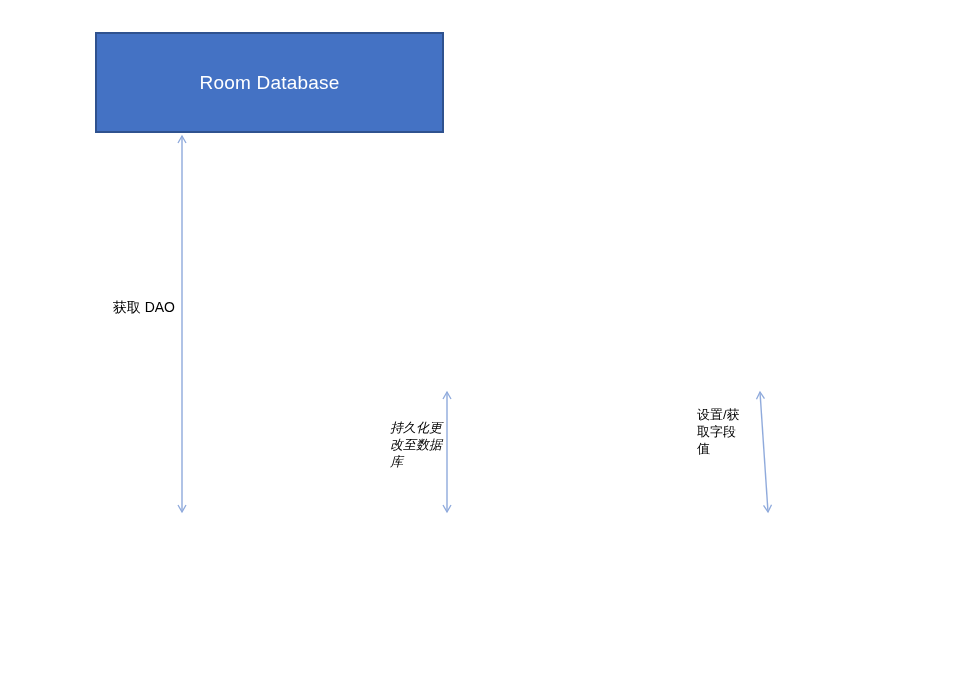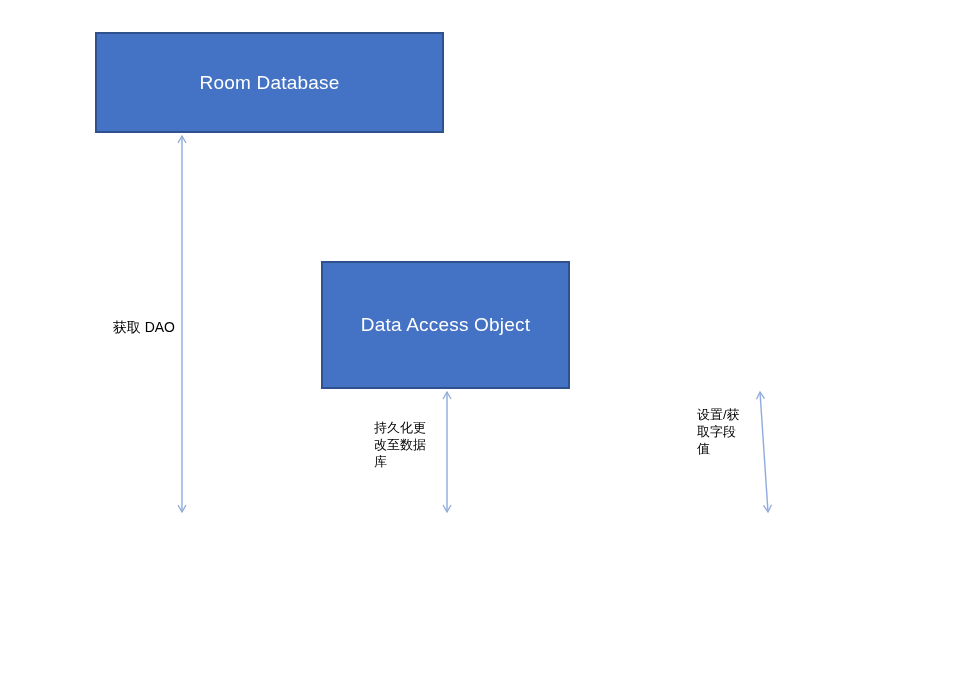--- a/index.html
+++ b/index.html
@@ -41,23 +41,22 @@
     word-break: break-all;
   }
   #label-get-dao {
     left: 93px;
     top: 299px;
     width: 82px;
     font-size: 14px;
     text-align: right;
     word-break: keep-all;
     white-space: nowrap;
-    margin-top: 20px;
   }
-  #label-persist { left: 374px; top: 419px; width: 56px; }
+  #label-persist { left: 390px; top: 419px; width: 56px; font-style: italic; }
   #label-setget  { left: 697px; top: 406px; width: 50px; }
 
   #arrow-layer {
     position: absolute;
     left: 0; top: 0;
     width: 967px;
     height: 678px;
     pointer-events: none;
   }
   #watermark {
@@ -85,23 +84,20 @@
     </defs>
     <line x1="182" y1="136" x2="182" y2="512" stroke-width="1.4" marker-start="url(#ah-start)" marker-end="url(#ah-end)" stroke="#8FAADC"></line>
     <line x1="447" y1="392" x2="447" y2="512" stroke-width="1.4" marker-start="url(#ah-start)" marker-end="url(#ah-end)" stroke="#8FAADC"></line>
     <line x1="760" y1="392" x2="768" y2="512" stroke-width="1.4" marker-start="url(#ah-start)" marker-end="url(#ah-end)" stroke="#8FAADC"></line>
   </svg>
 
   <div class="box" id="box-room-database">
     <span>Room Database</span>
   </div>
 
-  <div class="box" id="box-dao">
-    <span>Data Access Object</span>
-  </div>
 
 
 
   <div class="arrow-label" id="label-get-dao">获取 DAO</div>
 
   <div class="arrow-label" id="label-persist">持久化更改至数据库</div>
 
   <div class="arrow-label" id="label-setget">设置/获取字段值</div>
 
 

